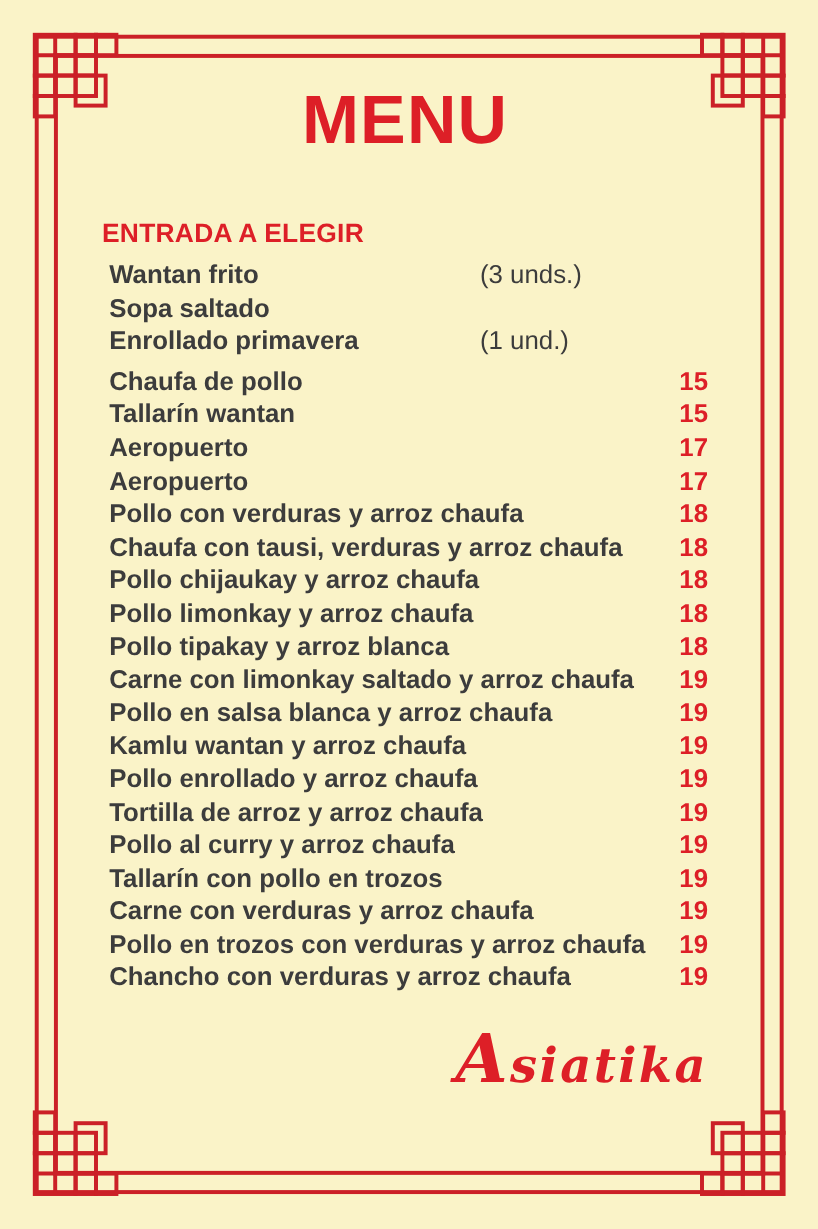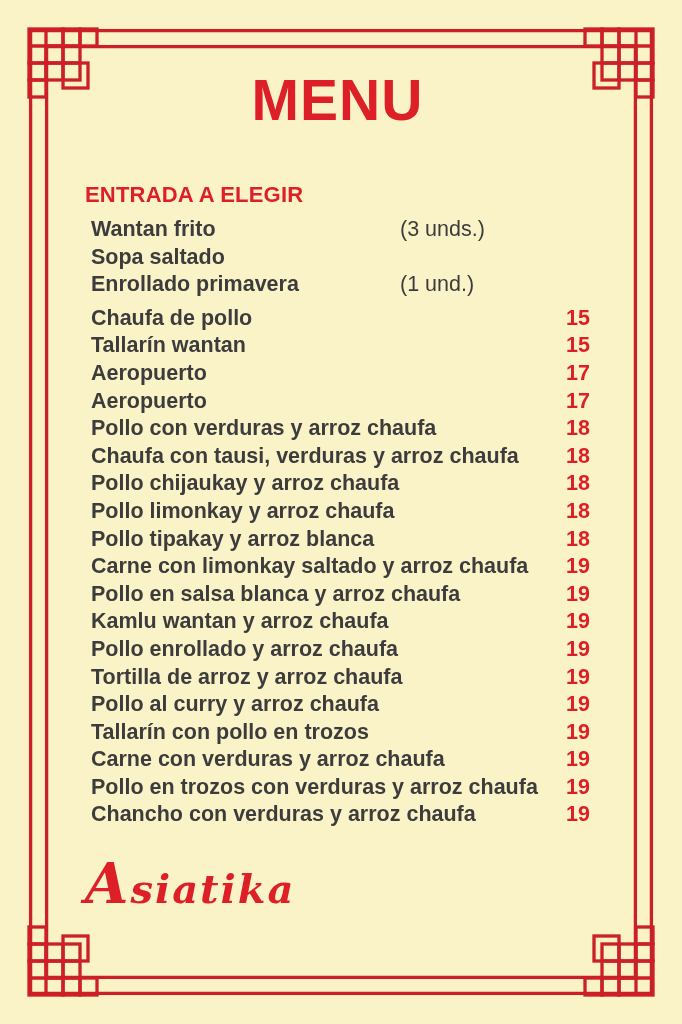--- a/index.html
+++ b/index.html
@@ -50,21 +50,21 @@
     line-height:27.6px;
     font-weight:600;
     color:var(--ink);
   }
   .item-name{flex:1 1 auto;}
   .entrada-items .item-name{flex:0 0 309px;}
   .item-note{color:var(--ink);font-weight:400;text-align:right;}
   .item-price{color:var(--red);font-weight:800;text-align:right;}
   .logo-wrap{
     margin-top:12px;
-    text-align:left;
+    text-align:right;
   }
   .logo{
     display:inline-block;
     font-family:"DejaVu Serif", serif;
     font-style:italic;
     font-weight:700;
     color:var(--red);
     font-size:40px;
     line-height:1.5;
     letter-spacing:2px;

